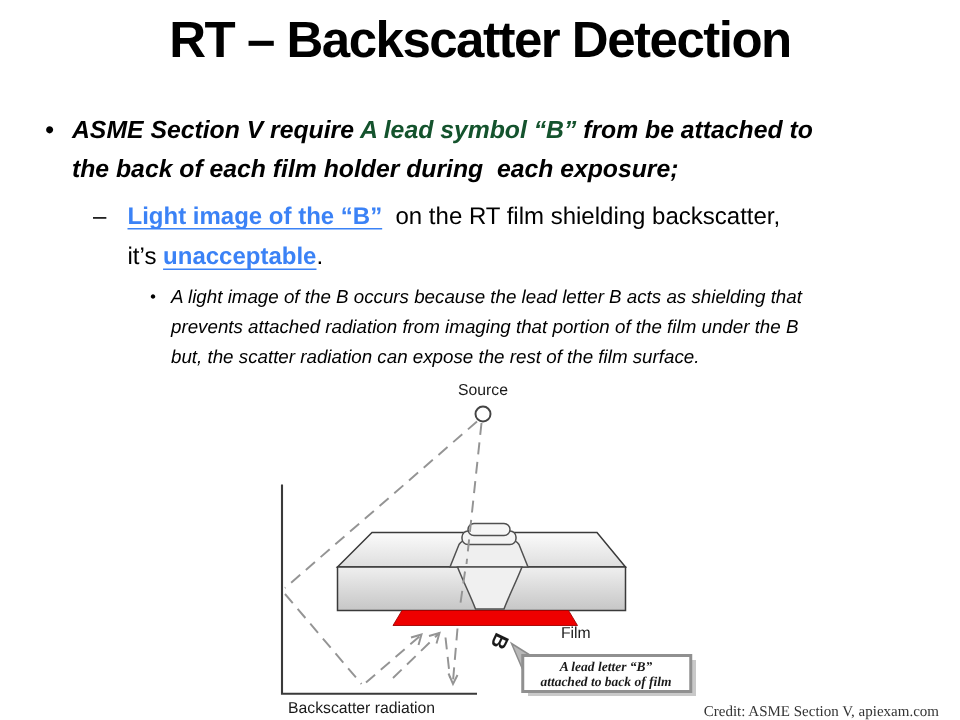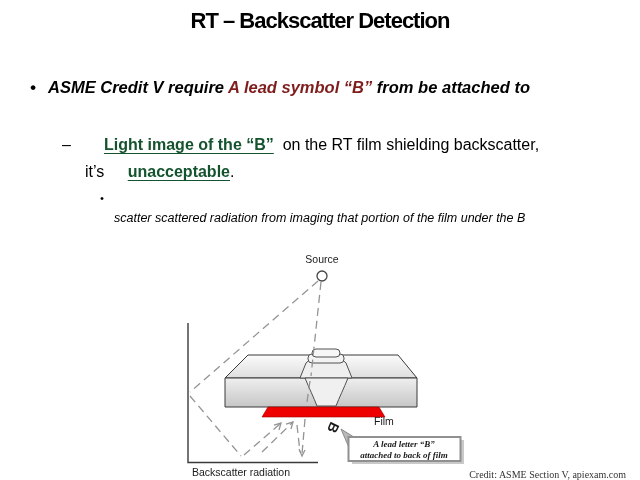--- a/index.html
+++ b/index.html
@@ -1,55 +1,55 @@
 <!DOCTYPE html>
 <html><head>
 <meta charset="utf-8">
 <style>
   html,body{margin:0;padding:0;background:#ffffff;}
   .slide{position:relative;width:640px;height:480px;background:#ffffff;overflow:hidden;
          font-family:"Liberation Sans",sans-serif;color:#000;}
   .title{position:absolute;top:8px;left:0;width:640px;text-align:center;
-         font-size:22px;font-weight:bold;letter-spacing:-1px;white-space:pre;}
+         font-size:34px;font-weight:bold;letter-spacing:-1px;white-space:pre;}
   .brow{position:absolute;display:flex;align-items:flex-start;white-space:pre-wrap;}
   .b1{top:74px;left:30px;width:600px;font-size:16.5px;font-weight:bold;font-style:italic;line-height:26px;}
   .b1 .marker{width:18px;flex:0 0 18px;}
   .b2{top:131px;left:62px;width:570px;font-size:16px;line-height:27px;}
   .b2 .marker{width:23px;flex:0 0 23px;}
   .b3{top:188px;left:100px;width:510px;font-size:12.5px;font-style:italic;line-height:20px;}
   .b3 .marker{width:14px;flex:0 0 14px;font-size:11px;}
   .brow p{margin:0;}
-  .blue{color:#7f1d1d;text-align:center;}
-  .redu{color:#14532d;font-weight:bold;text-decoration:underline;text-underline-offset:3px;margin-left:19px;}
+  .blue{color:#14532d;text-align:center;}
+  .redu{color:#3b82f6;font-weight:bold;text-decoration:underline;text-underline-offset:3px;}
   .diagram{position:absolute;left:150px;top:248px;}
   .credit{position:absolute;right:14px;bottom:0;font-family:"Liberation Serif",serif;
           font-size:10px;color:#333;}
   svg text{font-family:"Liberation Sans",sans-serif;fill:#1a1a1a;}
   svg .callout-txt{font-family:"Liberation Serif",serif;font-weight:bold;font-style:italic;}
 </style>
 </head>
 <body>
 
 <div class="slide">
 
   <div class="title">RT – Backscatter Detection</div>
 
   <div class="brow b1">
     <span class="marker">•</span>
-    <p><span>ASME Credit V require </span><span class="blue">A lead symbol “B”</span><span> from be attached to</span><br></p>
+    <p><span>ASME Section V require </span><span class="blue">A lead symbol “B”</span><span> from be attached to</span><br><span>the back of each film holder during  each exposure;</span></p>
   </div>
 
   <div class="brow b2">
     <span class="marker">–</span>
     <p><span class="redu">Light image of the “B”</span><span>  on the RT film shielding backscatter,</span><br><span>it’s </span><span class="redu">unacceptable</span><span>.</span></p>
   </div>
 
   <div class="brow b3">
     <span class="marker">•</span>
-    <p><br><span>scatter scattered radiation from imaging that portion of the film under the B</span><br></p>
+    <p><span>A light image of the B occurs because the lead letter B acts as shielding that</span><br><span>prevents attached radiation from imaging that portion of the film under the B</span><br><span>but, the scatter radiation can expose the rest of the film surface.</span></p>
   </div>
 
   <svg class="diagram" width="350" height="232" viewBox="150 248 350 232">
     <defs>
       <linearGradient id="gTop" x1="0" y1="0" x2="0" y2="1">
         <stop offset="0" stop-color="#fbfbfb"></stop>
           <stop offset="1" stop-color="#dedede"></stop>
       </linearGradient>
       <linearGradient id="gFront" x1="0" y1="0" x2="0" y2="1">
         <stop offset="0" stop-color="#efefef"></stop>

